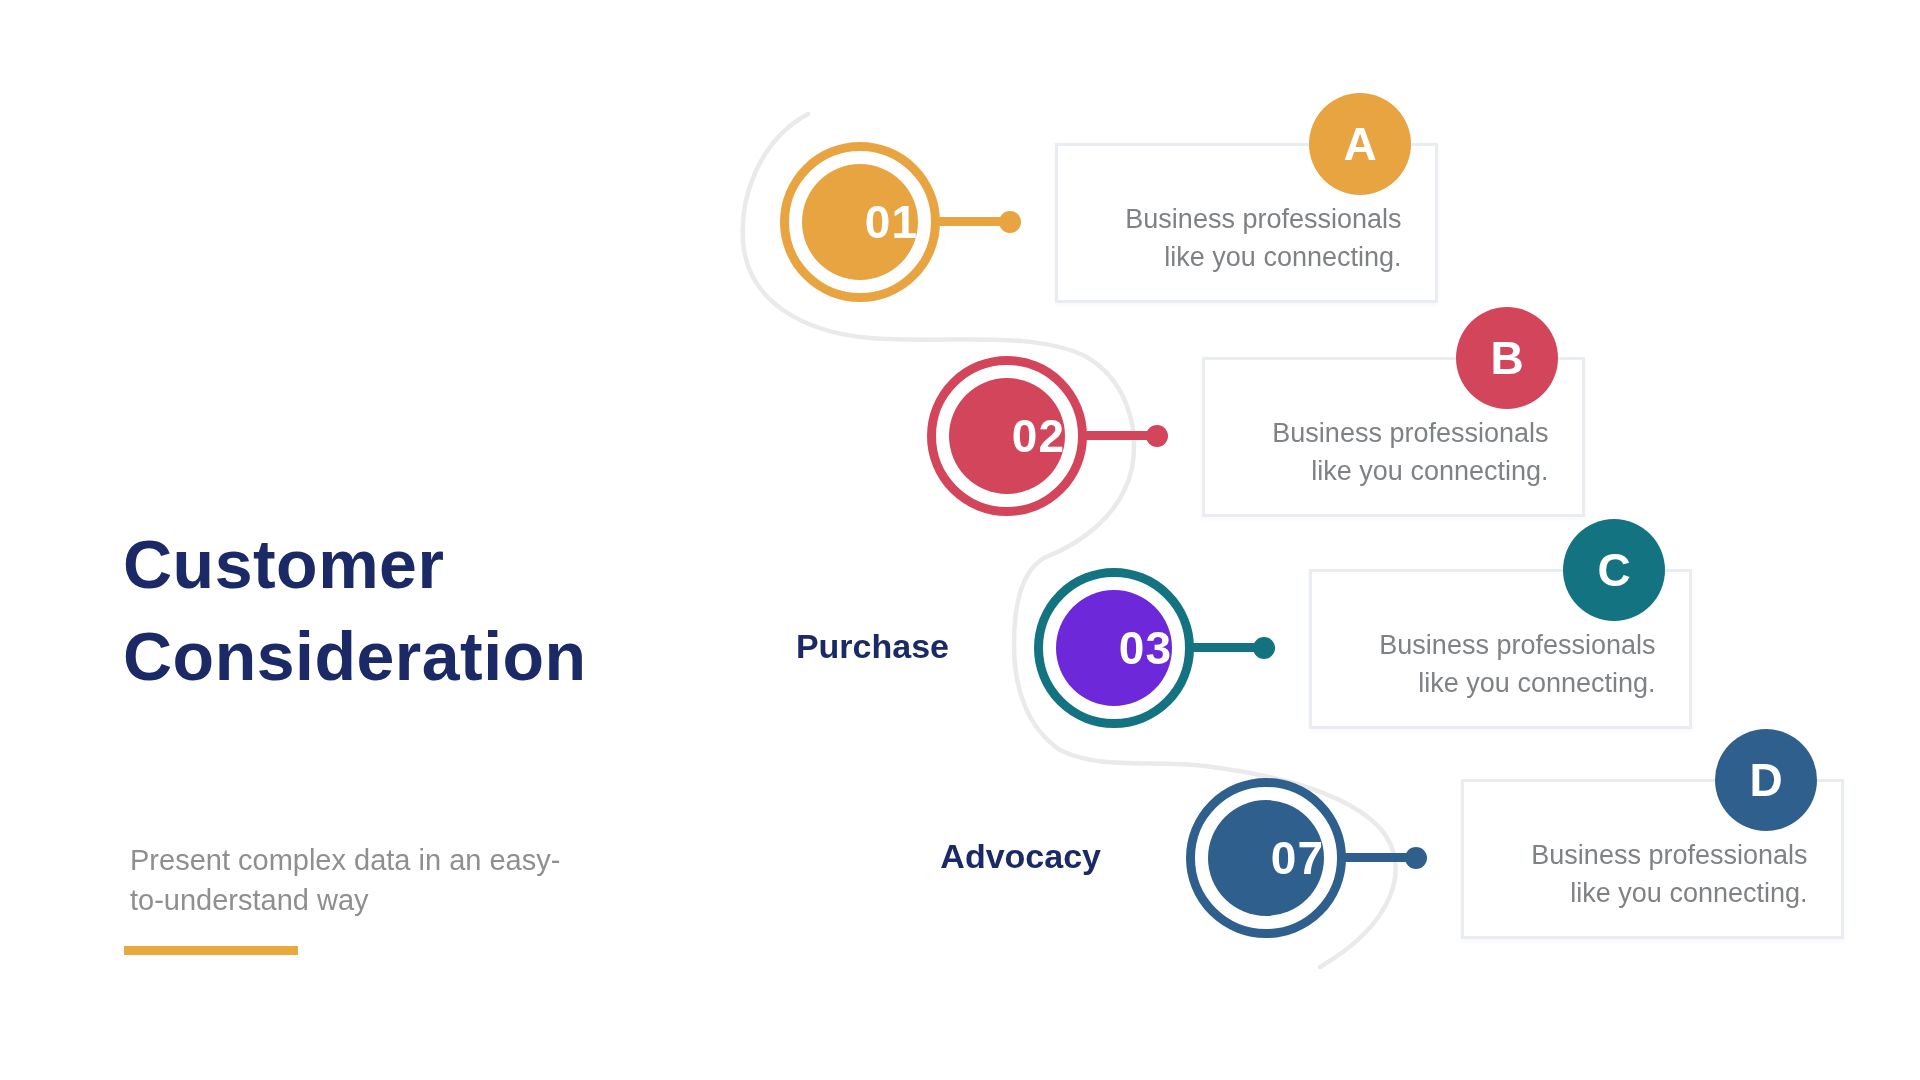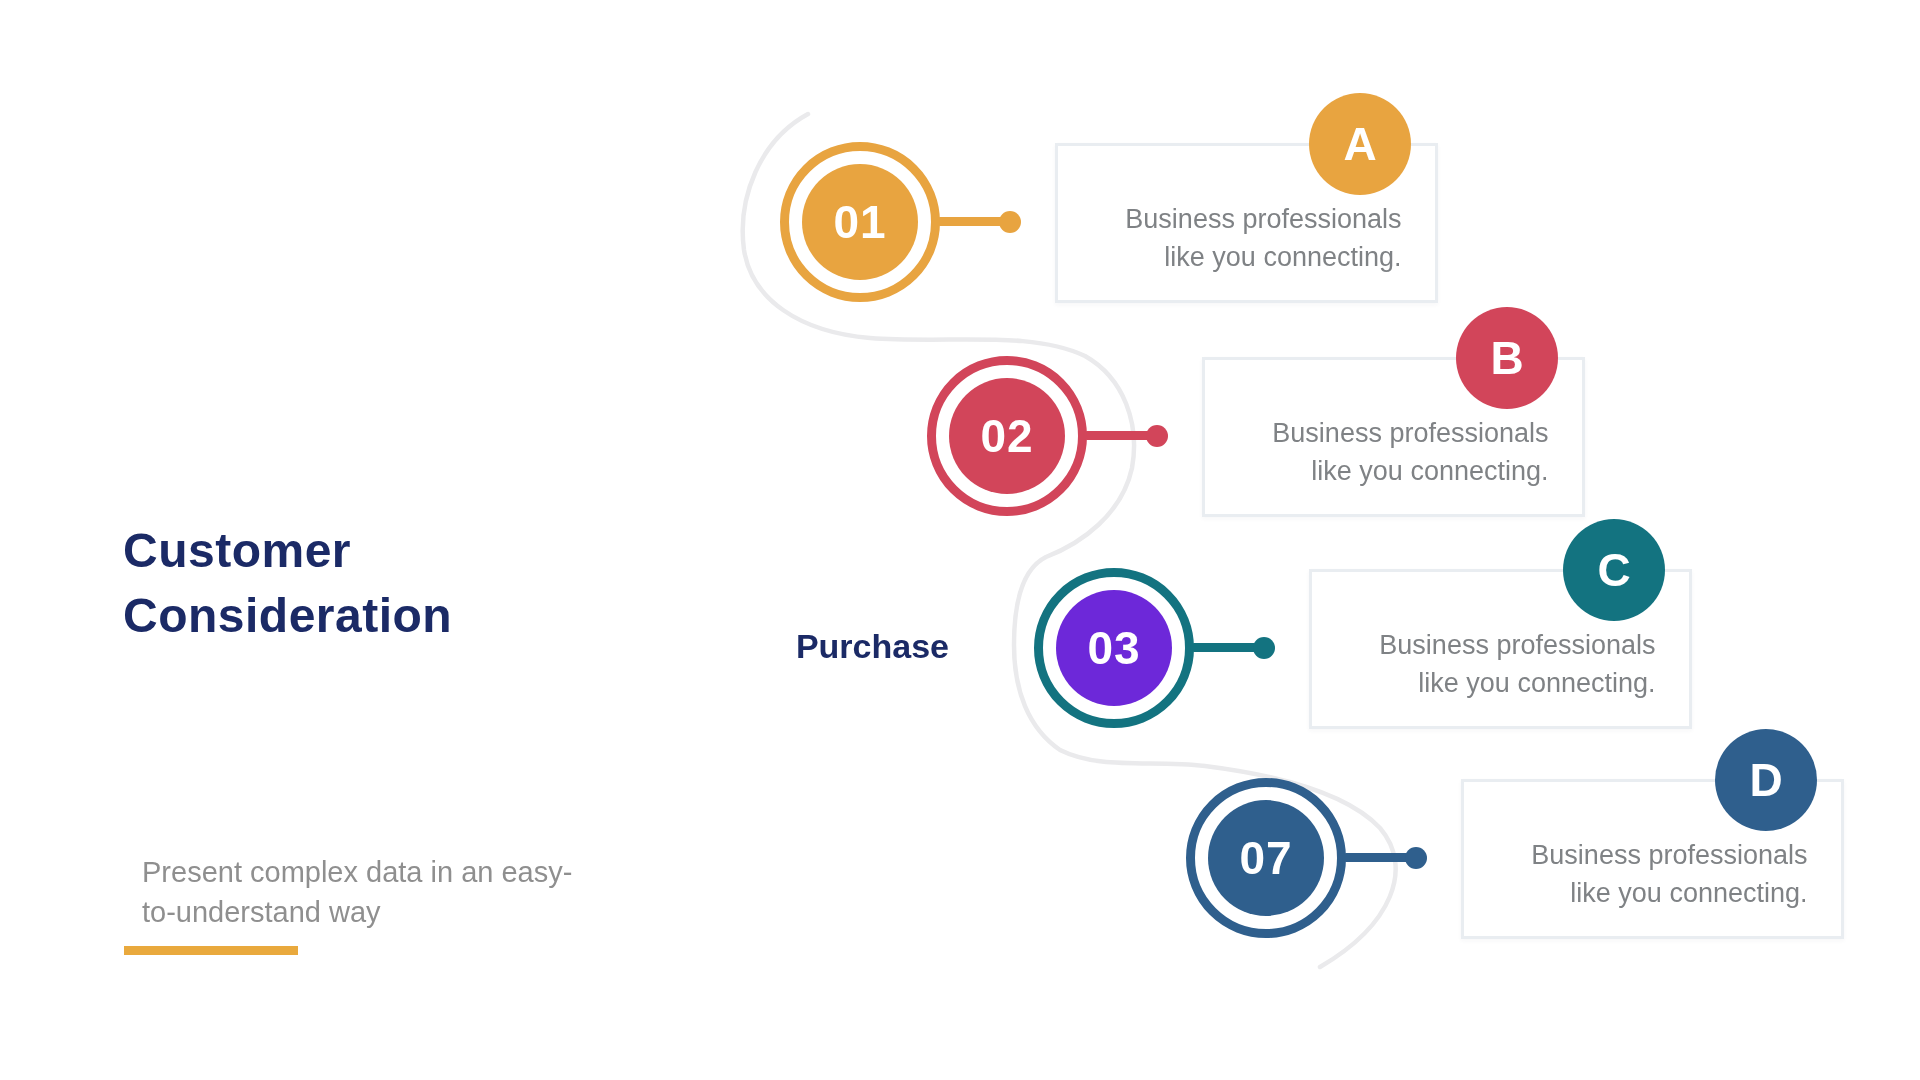--- a/index.html
+++ b/index.html
@@ -17,28 +17,28 @@
   .journey-path-svg {
     position: absolute; left: 0; top: 0;
     width: 1920px; height: 1080px;
     pointer-events: none;
   }
 
   
   .intro { position: absolute; left: 123px; top: 518px; width: 620px; }
   .title {
     margin: 0;
-    font-size: 48px; font-weight: bold;
+    font-size: 68px; font-weight: bold;
     line-height: 1.36;
     color: #1b2a66;
     letter-spacing: 0.5px;
   }
   .title .title-line { display: block; }
   .subtitle {
-    margin: 16px;
+    margin: 4px;
     position: absolute; left: 3px; top: 318px;
     width: 450px;
     font-size: 29px; line-height: 1.38;
     color: #8f8f8f;
   }
   .accent-bar {
     position: absolute; left: 1px; top: 428px;
     width: 174px; height: 9px;
     background: #e9a93d;
   }
@@ -64,21 +64,21 @@
     width: 160px; height: 160px;
     box-sizing: border-box;
     border: 9px solid #999;
     border-radius: 50%;
     background: #ffffff;
   }
   .ring-inner {
     position: absolute; left: 13px; top: 13px;
     width: 116px; height: 116px;
     border-radius: 50%;
-    display: flex; align-items: center; justify-content: center;
+    display: flex; align-items: center; justify-content: flex-end;
   }
   .step-number {
     color: #ffffff;
     font-size: 46px; font-weight: bold;
     letter-spacing: 1px;
   }
 
   .connector-line {
     position: absolute; left: 156px; top: 75px;
     width: 76px; height: 9px;
@@ -189,20 +189,21 @@
     <div class="connector-dot" style="background: rgb(19, 115, 128);"></div>
     <div class="card">
       <div class="badge" style="background: rgb(19, 115, 128);">
         <span class="badge-letter">C</span>
       </div>
       <p class="card-text">Business professionals like you connecting.</p>
     </div>
   </section>
 
   <section class="step step-4">
+    <div class="step-label">Advocacy</div>
     <div class="ring" style="border-color: rgb(47, 95, 141);">
       <div class="ring-inner" style="background: rgb(47, 95, 141);">
         <span class="step-number">07</span>
       </div>
     </div>
     <div class="connector-line" style="background: rgb(47, 95, 141);"></div>
     <div class="connector-dot" style="background: rgb(47, 95, 141);"></div>
     <div class="card">
       <div class="badge" style="background: rgb(47, 95, 141);">
         <span class="badge-letter">D</span>

